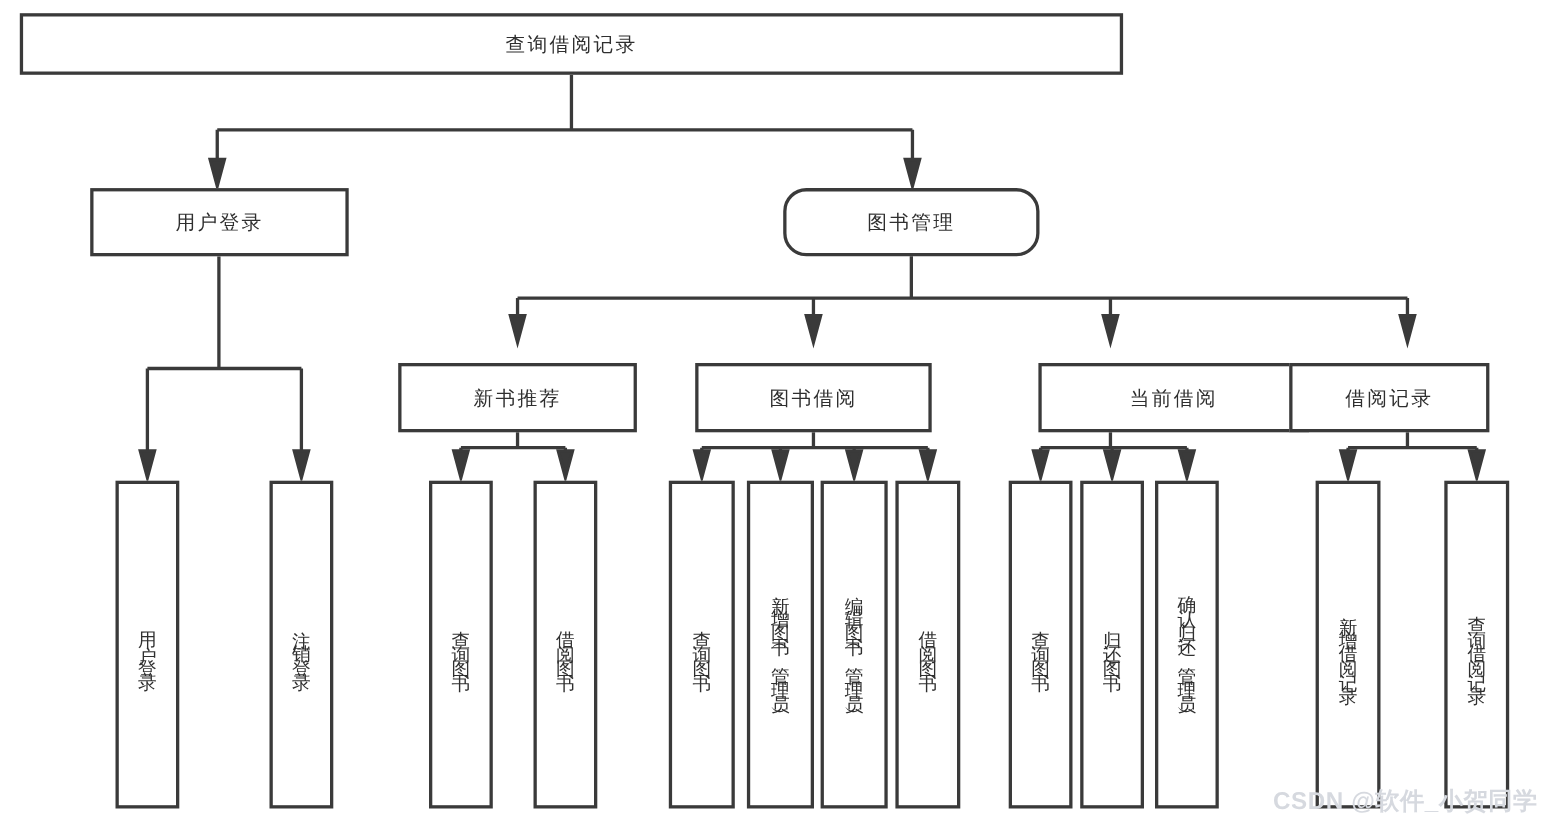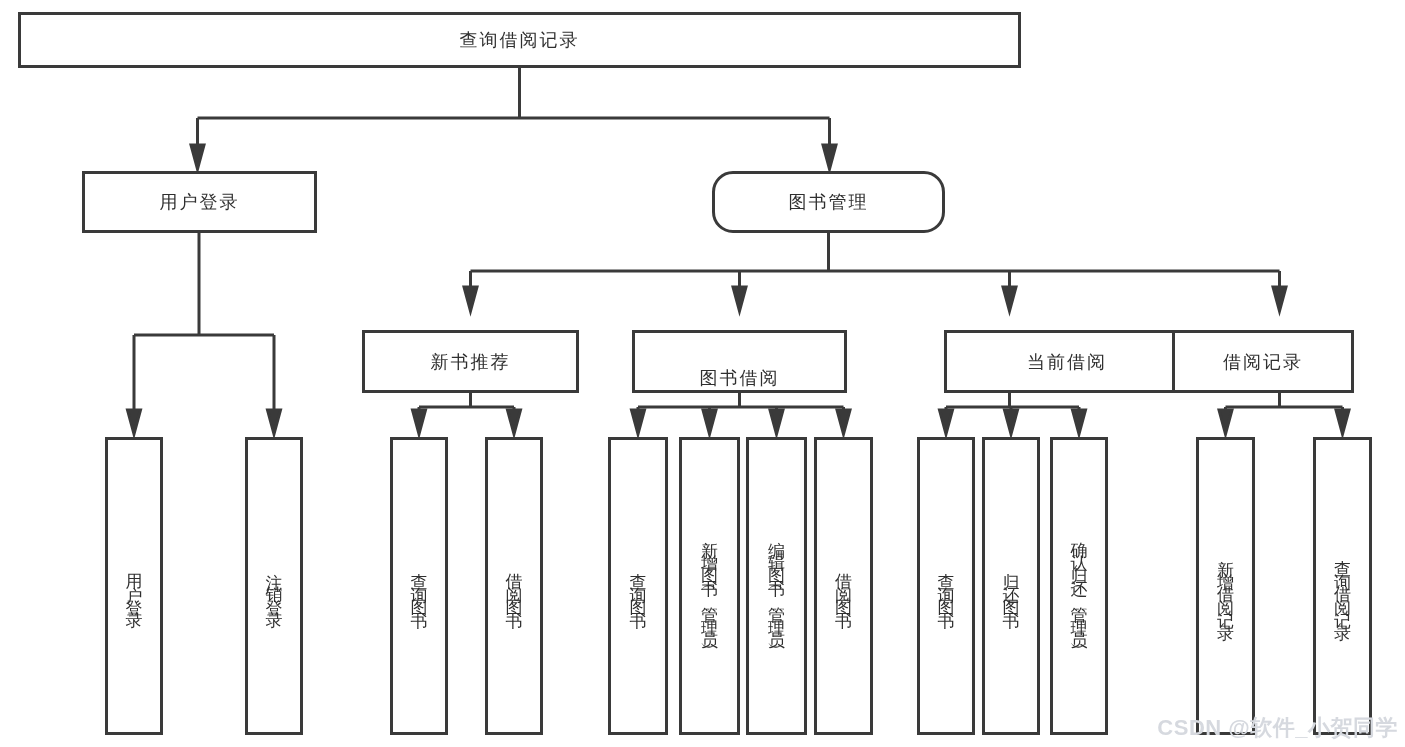--- a/index.html
+++ b/index.html
@@ -28,21 +28,21 @@
     align-items: center;
     justify-content: center;
     color: var(--text);
   }
   .h-node { font-size: 18px; letter-spacing: 2px; }
   .root-node   { left: 18px;  top: 12px;  width: 1003px; height: 56px; }
   .l1a { left: 82px;  top: 171px; width: 235px; height: 62px; }
   .l1b { left: 712px; top: 171px; width: 233px; height: 62px; border-radius: 21px; }
   .l2  { top: 313px; height: 63px; margin-top: 17px; }
   .l2a { left: 362px;  width: 217px; }
-  .l2b { left: 632px;  width: 215px; align-items: flex-end; }
+  .l2b { left: 632px;  width: 215px; }
   .l2c { left: 944px;  width: 246px; }
   .l2d { left: 1172px; width: 182px; }
   .leaf { top: 437px; height: 298px; }
   .vtext {
     writing-mode: vertical-rl;
     text-orientation: mixed;
     font-size: 17px;
     letter-spacing: 13px;
     line-height: 1;
     white-space: nowrap;

